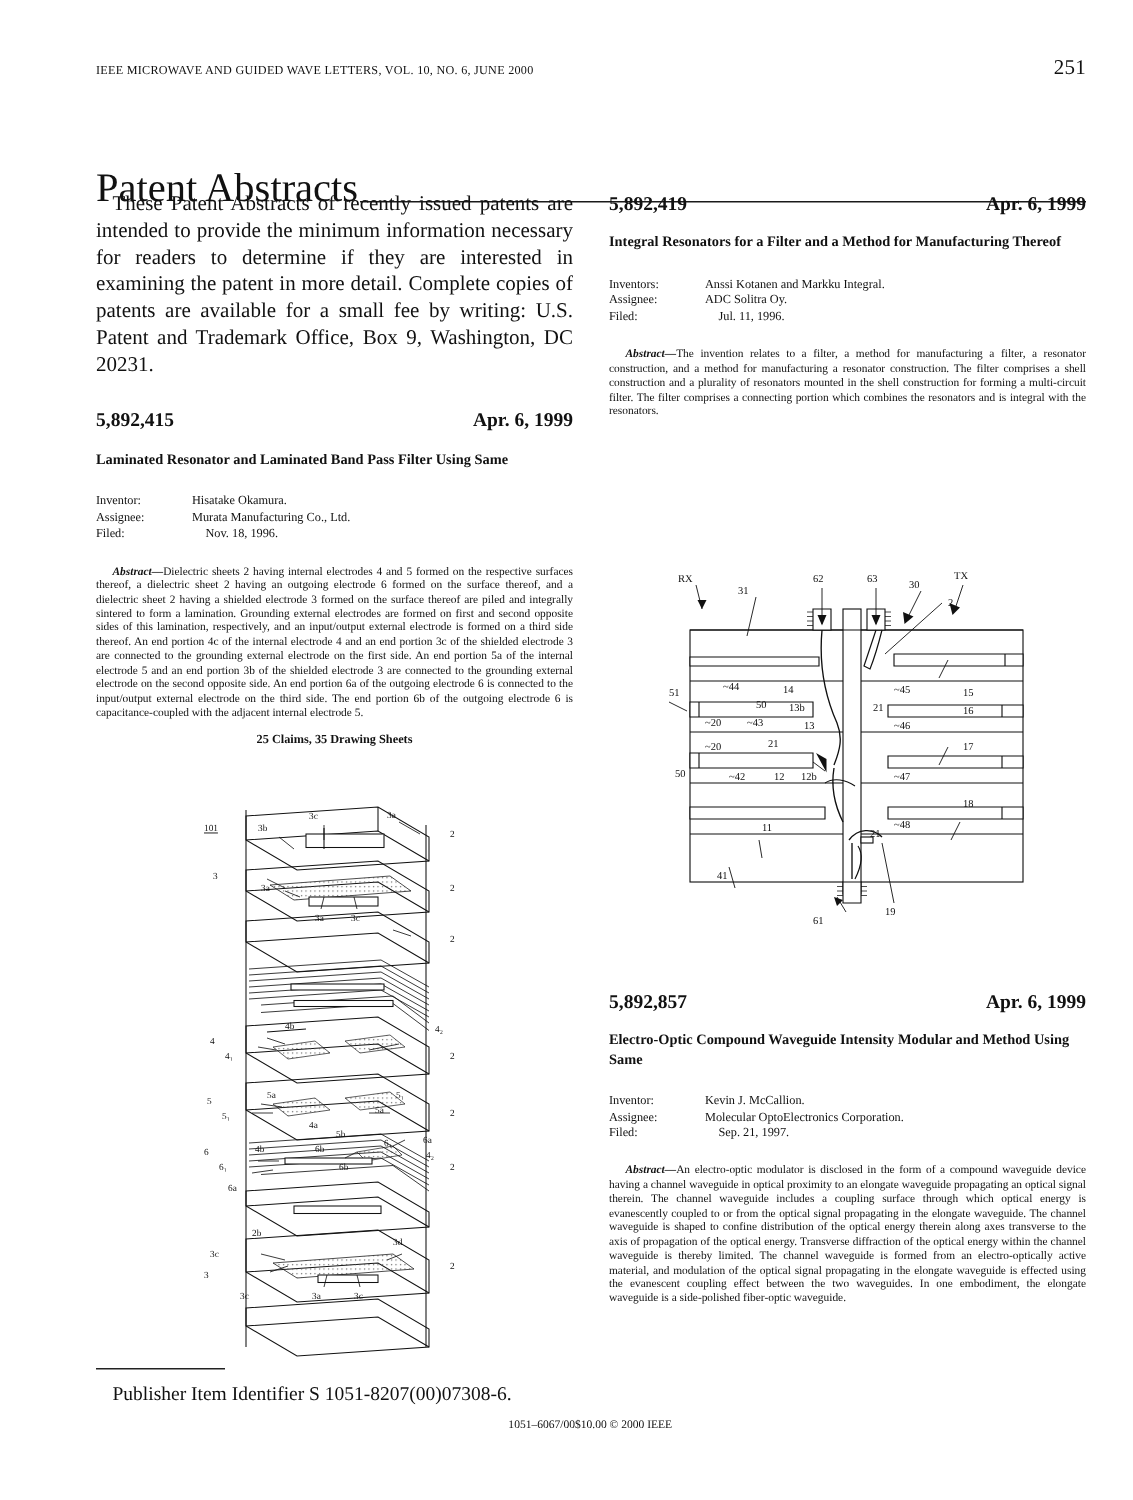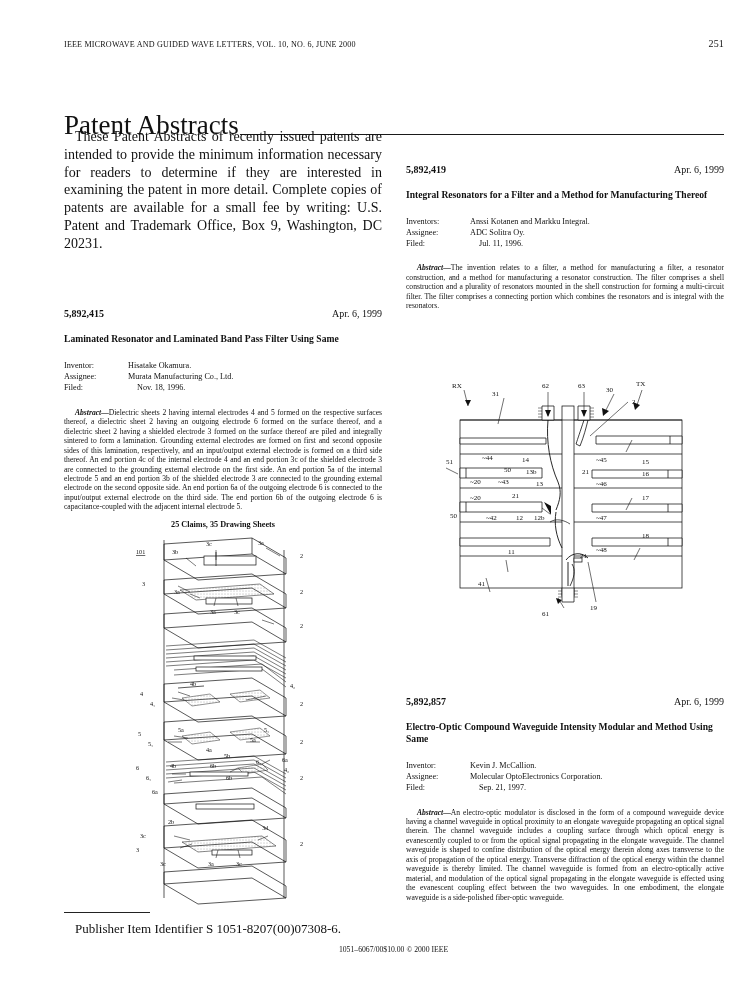--- a/index.html
+++ b/index.html
@@ -25,21 +25,21 @@
   .runhead {
     position: absolute;
     left: 48px; top: 38px;
     width: 660px;
     display: flex;
     justify-content: space-between;
     align-items: baseline;
     font-size: 8.1px;
     letter-spacing: 0.18px;
   }
-  .runhead .folio { font-size: 10px; }
+  .runhead .folio { font-size: 14px; }
 
   
   .section-title-wrap {
     position: absolute;
     left: 48px; top: 72px;
     width: 660px;
     display: flex;
     align-items: flex-end;
   }
   .section-title {
@@ -74,25 +74,24 @@
     text-indent: 11px;
     font-size: 14px;
     line-height: 1.27;
   }
 
   
   .patent-head {
     display: flex;
     justify-content: space-between;
     align-items: flex-end;
-    font-size: 10px;
-    margin-top: 36px;
+    font-size: 13px;
   }
   .pat-number { font-weight: bold; }
-  .pat-date   { font-weight: normal; }
+  .pat-date   { font-weight: bold; }
 
   .patent-title {
     font-weight: bold;
     font-size: 9.6px;
     line-height: 1.26;
     margin: 0;
   }
 
   .meta-table { border-collapse: collapse; font-size: 8.2px; }
   .meta-table td {

